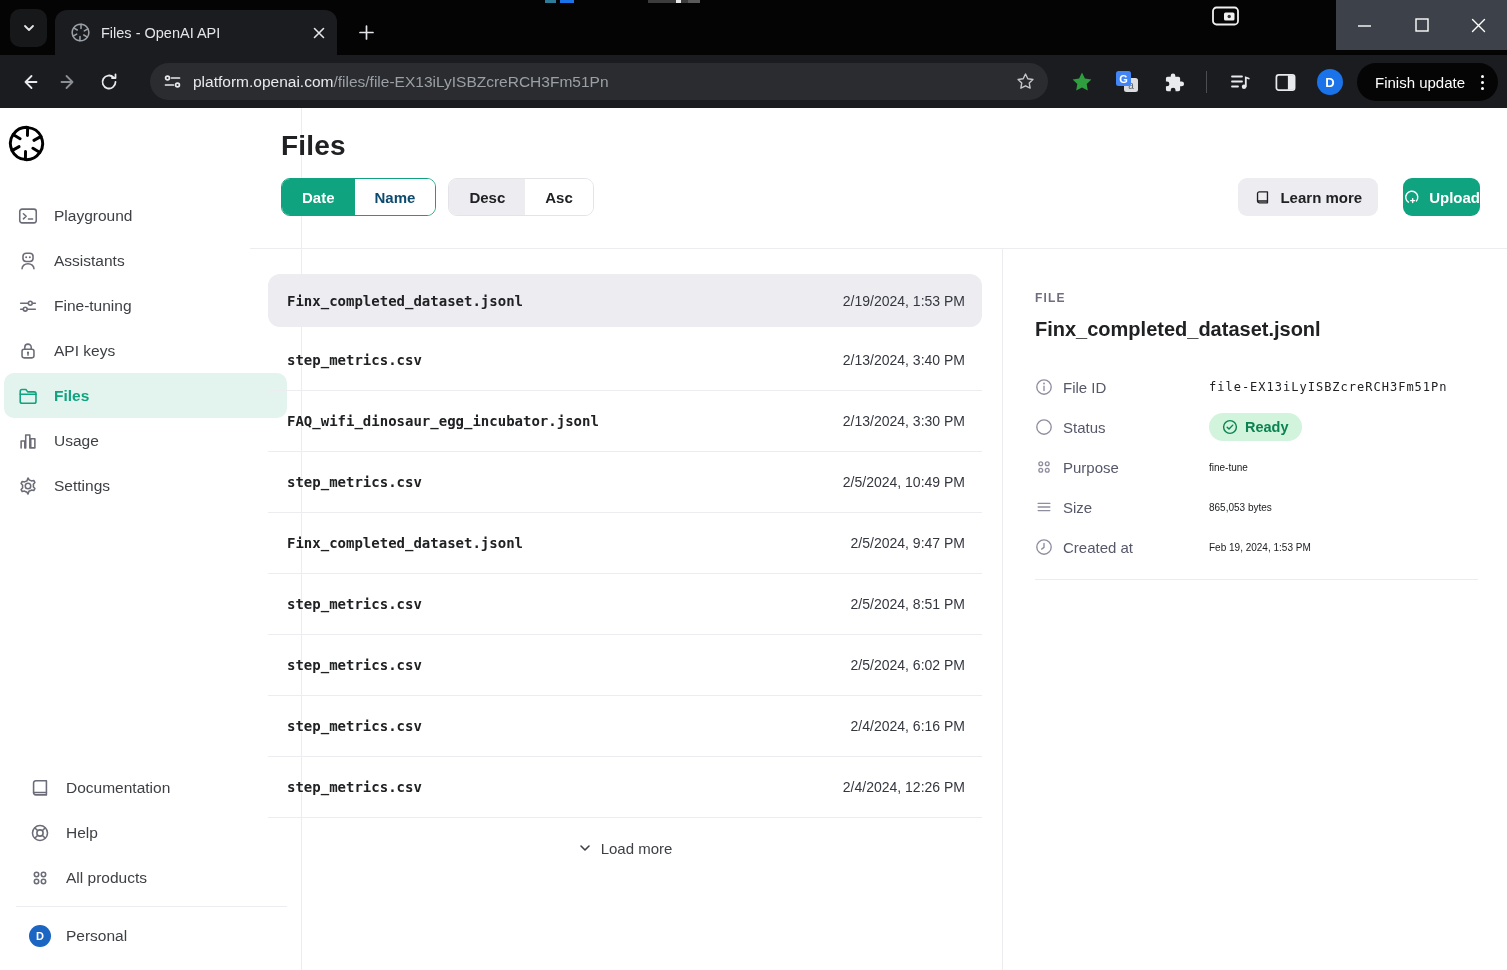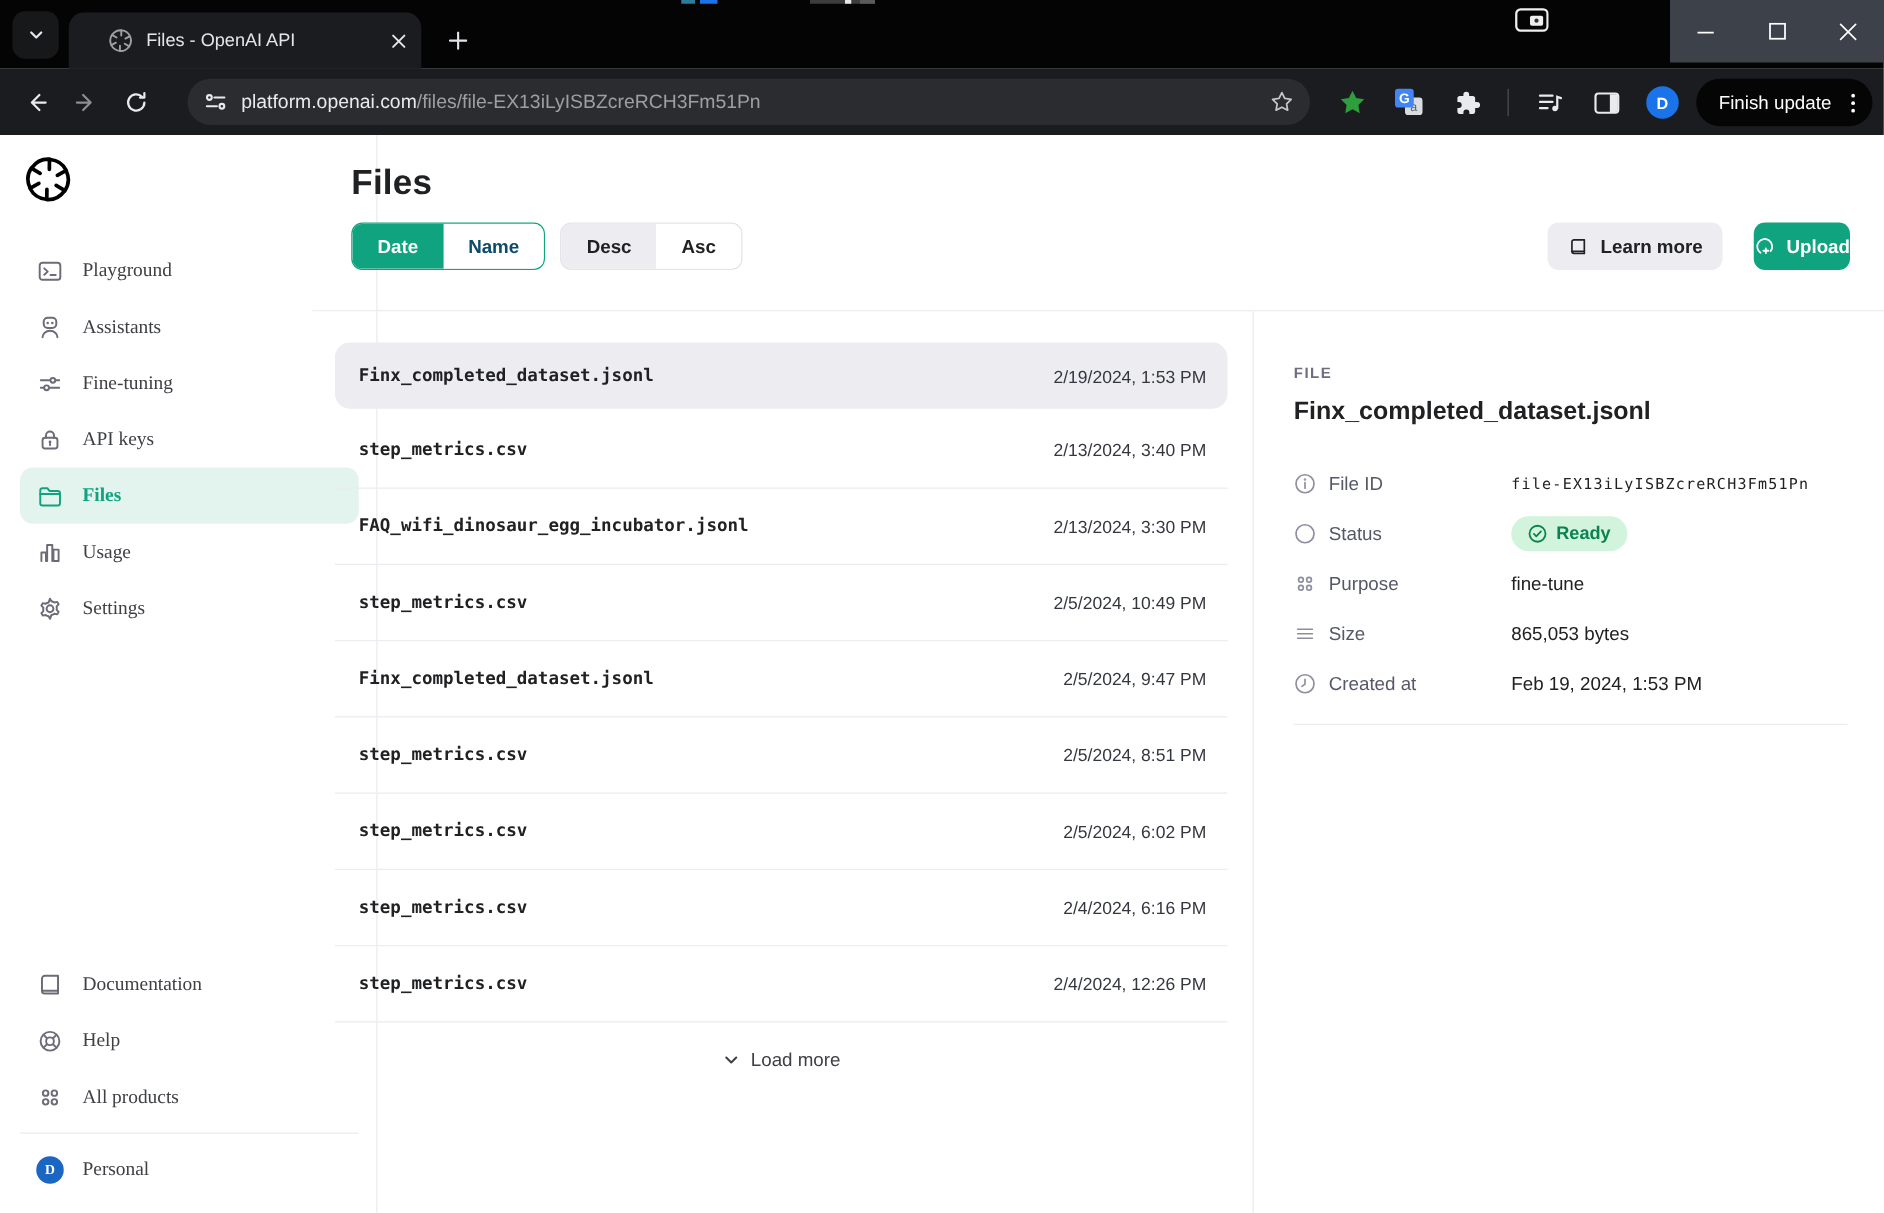--- a/index.html
+++ b/index.html
@@ -6,21 +6,21 @@
   html,body { width:1507px; height:970px; overflow:hidden;
     font-family:"Liberation Sans", sans-serif; background:#fff; }
   .screen { position:absolute; width:1507px; height:970px; top:0; left:0; }
 
   
   .titlebar { position:absolute; top:0; left:0; width:1507px; height:55px; background:#040404; }
   .sliver { position:absolute; top:0; height:3px; }
   .tab-search { position:absolute; left:10px; top:9px; width:37px; height:38px; border:0;
     border-radius:10px; background:#17181a; display:flex; align-items:center; justify-content:center; cursor:pointer; }
   .tab { position:absolute; left:55px; top:10px; width:282px; height:45px; background:#1b1c1f;
-    border-radius:12px 12px 0 0; display:flex; align-items:center; padding:0 12px 0 32px; }
+    border-radius:12px 12px 0 0; display:flex; align-items:center; padding:0 12px 0 16px; }
   .tab-title { color:#e3e5e8; font-size:14.5px; margin-left:11px; flex:1; white-space:nowrap; overflow:hidden; }
   .icon-btn { background:none; border:0; cursor:pointer; display:flex; align-items:center; justify-content:center; }
   .newtab { position:absolute; left:350px; top:16px; width:32px; height:32px; border-radius:8px; }
   .pip-wrap { position:absolute; left:1212px; top:6px; }
   .win-controls { position:absolute; right:0; top:0; width:171px; height:50px; background:#3d4149; display:flex; }
   .win-controls button { width:57px; height:50px; background:none; border:0; cursor:pointer;
     display:flex; align-items:center; justify-content:center; }
 
   .toolbar { position:absolute; top:55px; left:0; width:1507px; height:53px; background:#1b1c1f;
     display:flex; align-items:center; }
@@ -33,21 +33,21 @@
   .tb-divider { position:absolute; left:1206px; top:16px; width:1px; height:22px; background:#4c4d50; }
   .avatar-chrome { position:absolute; left:1317px; top:14px; width:26px; height:26px; border-radius:50%;
     background:#1a73e8; color:#fff; font-size:13px; font-weight:bold; display:flex; align-items:center; justify-content:center; cursor:pointer; }
   .finish-pill { position:absolute; left:1357px; top:8px; height:38px; border-radius:19px; background:#050505;
     color:#fff; font-size:15px; display:flex; align-items:center; padding:0 8px 0 18px; gap:10px; cursor:pointer; border:0; }
   .kebab { display:flex; flex-direction:column; gap:3px; padding:0 6px; }
   .kebab i { width:3px; height:3px; border-radius:50%; background:#fff; }
 
   
   .page { position:absolute; top:108px; left:0; width:1507px; height:862px; background:#fff; }
-  .sidebar { position:absolute; left:0; top:0; width:302px; height:862px; border-right:1px solid #ececf1; padding:17px 14px 0 16px;font-family:Liberation Serif, serif; }
+  .sidebar { position:absolute; left:0; top:0; width:302px; height:862px; border-right:1px solid #ececf1; padding:17px 14px 0 4px; }
   .logo { margin-left:4px; }
   .nav { margin-top:27px; }
   .nav-item { height:45px; display:flex; align-items:center; gap:15px; padding-left:13px; border-radius:10px;
     font-size:15.5px; color:#3f4045; cursor:pointer; }
   .nav-item svg { flex:0 0 auto; }
   .nav-item.active { background:#e3f3ed; color:#10a37f; font-weight:bold; }
   .side-footer { position:absolute; left:16px; right:14px; bottom:12px; }
   .side-div { border-top:1px solid #ececf1; margin:6px 0; }
   .avatar-side { width:22px; height:22px; border-radius:50%; background:#1a66c2; color:#fff; font-size:11px;
     font-weight:bold; display:flex; align-items:center; justify-content:center; }
@@ -79,21 +79,21 @@
     font-size:15px; color:#3f4046; cursor:pointer; }
 
   .detail { position:absolute; left:1002px; top:141px; width:505px; height:721px; border-left:1px solid #ececf1;
     padding:42px 0 0 32px; }
   .eyebrow { font-size:12px; font-weight:bold; letter-spacing:1.2px; color:#6e6e80; }
   .detail-title { margin-top:13px; font-size:20px; font-weight:bold; color:#202123; }
   .detail-rows { margin-top:26px; }
   .d-row { height:40px; display:flex; align-items:center; }
   .d-ico { width:18px; display:flex; align-items:center; justify-content:center; }
   .d-label { width:146px; margin-left:10px; font-size:15px; color:#565869; }
-  .d-value { font-size:15px; color:#202123; white-space:nowrap; }
+  .d-value { font-size:10px; color:#202123; white-space:nowrap; }
   .d-value.mono { font-family:"DejaVu Sans Mono","Liberation Mono",monospace; font-size:12px; letter-spacing:1px; }
   .badge { display:inline-flex; align-items:center; gap:7px; background:#d2f4dc; color:#0b8251;
     font-size:14.5px; font-weight:bold; border-radius:15px; padding:6px 13px; }
   .detail-div { margin-top:12px; width:443px; border-top:1px solid #ececf1; }
 </style>
 </head>
 <body>
 
 <div class="screen">
 

